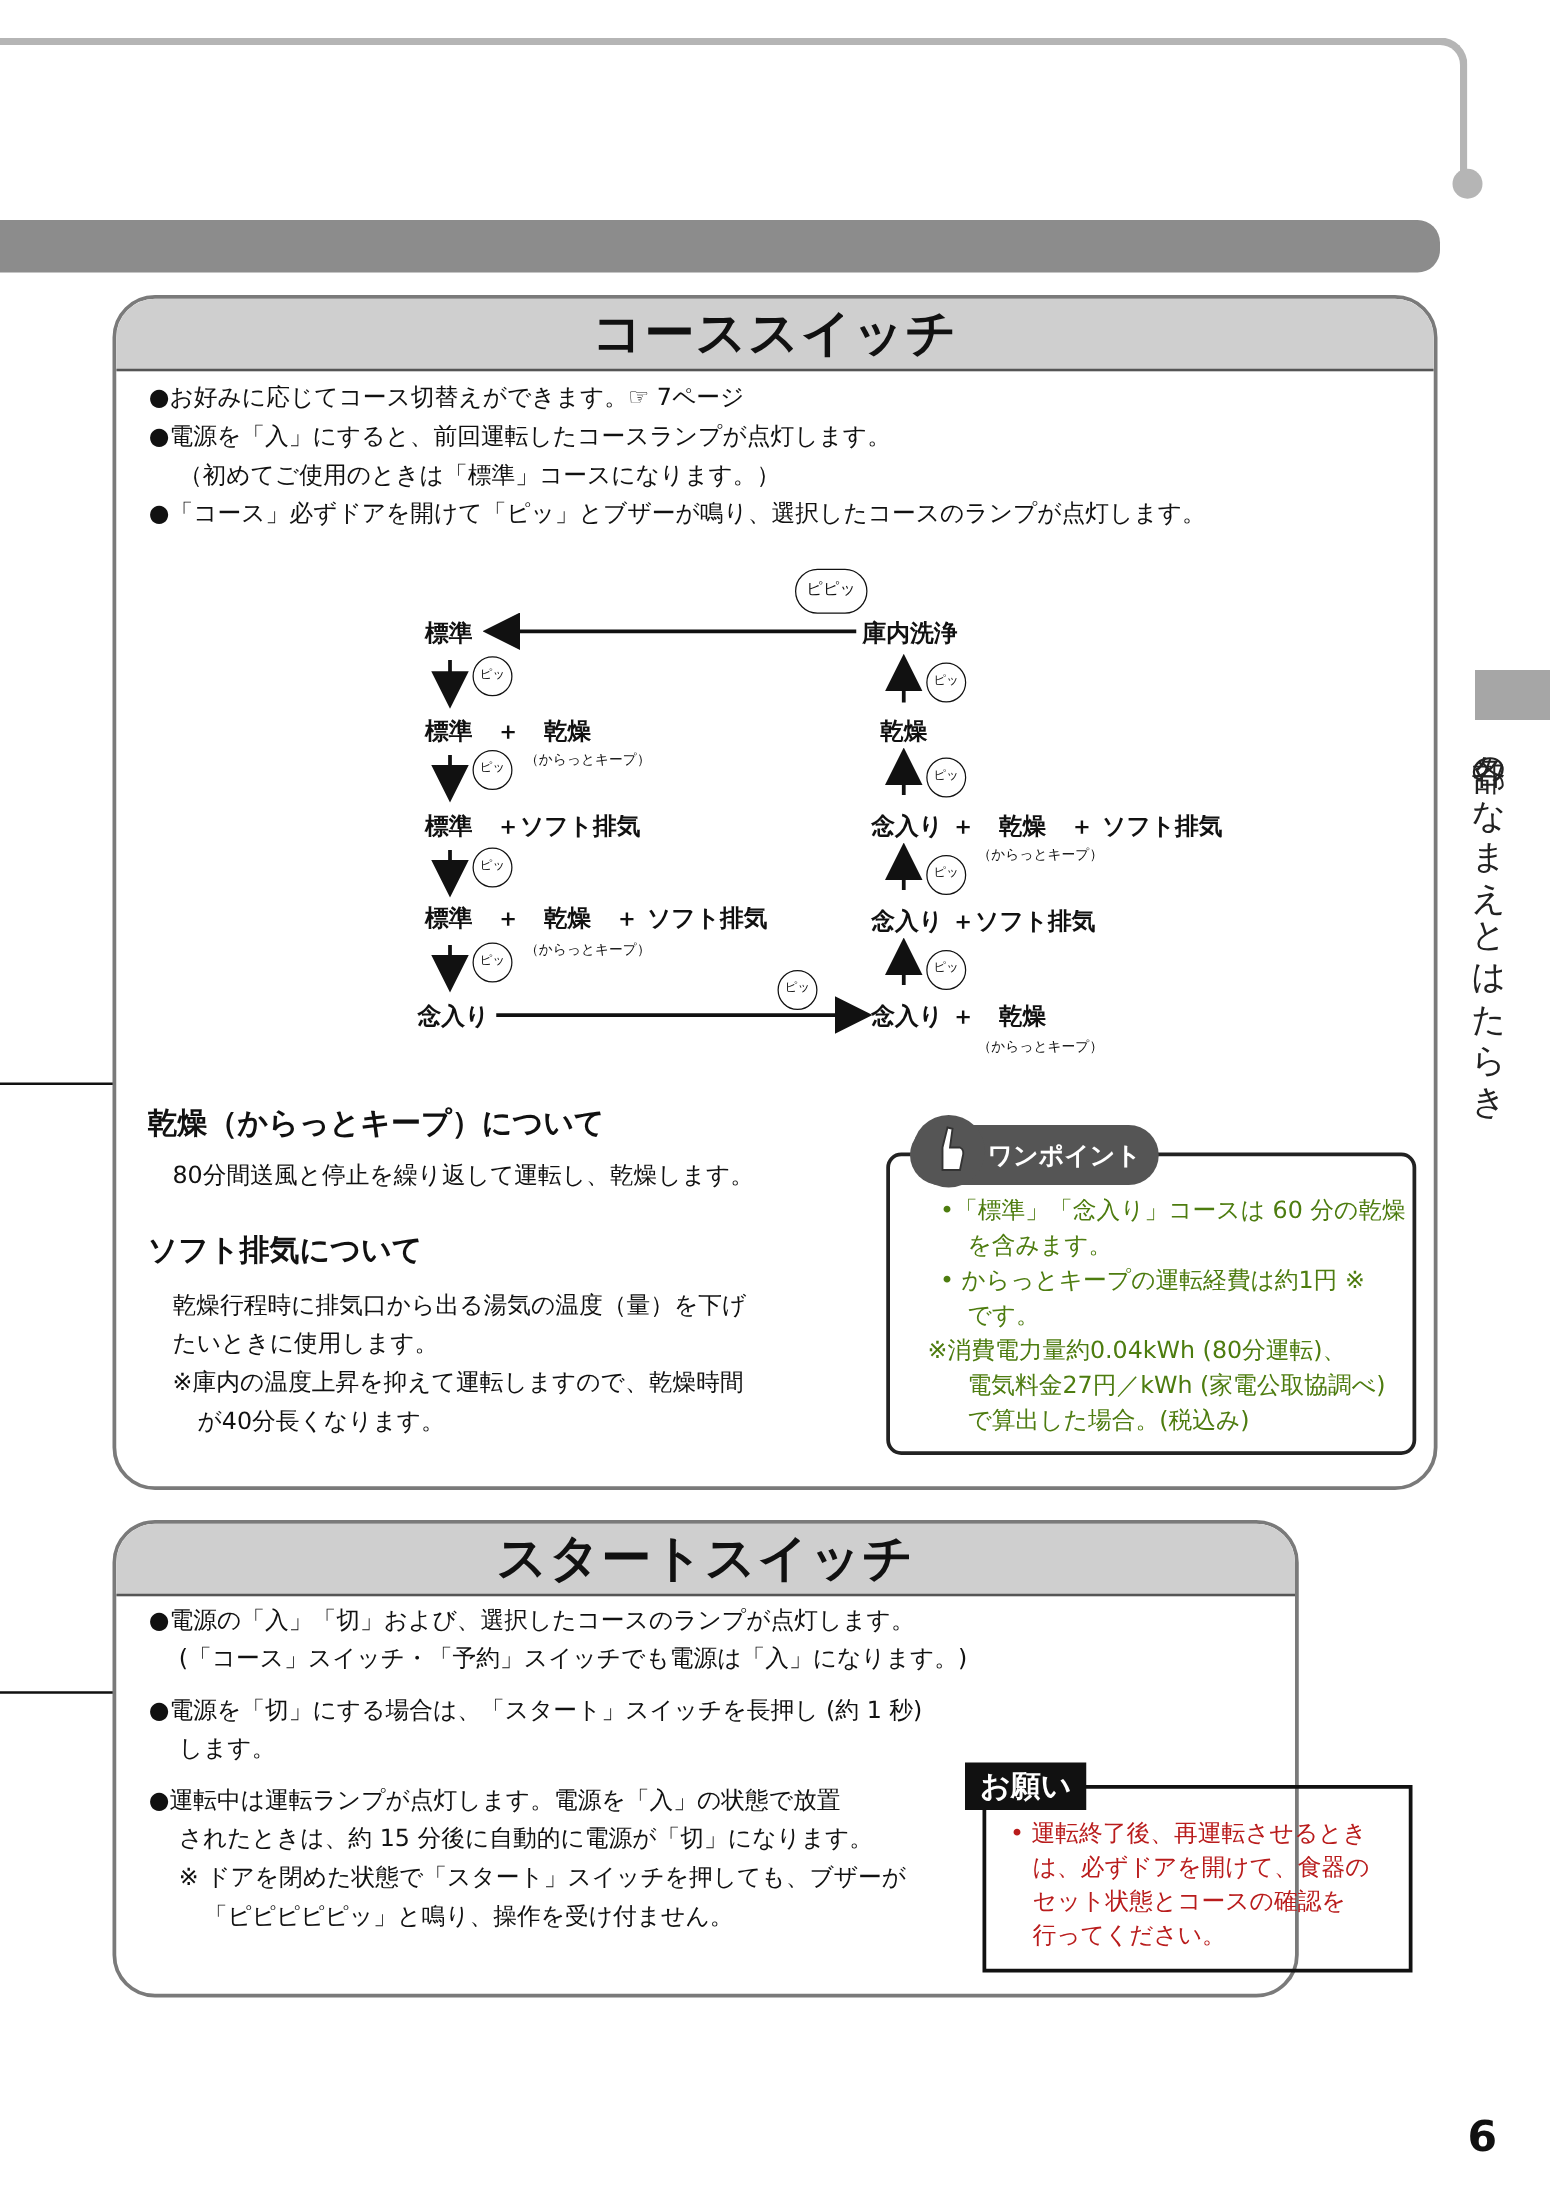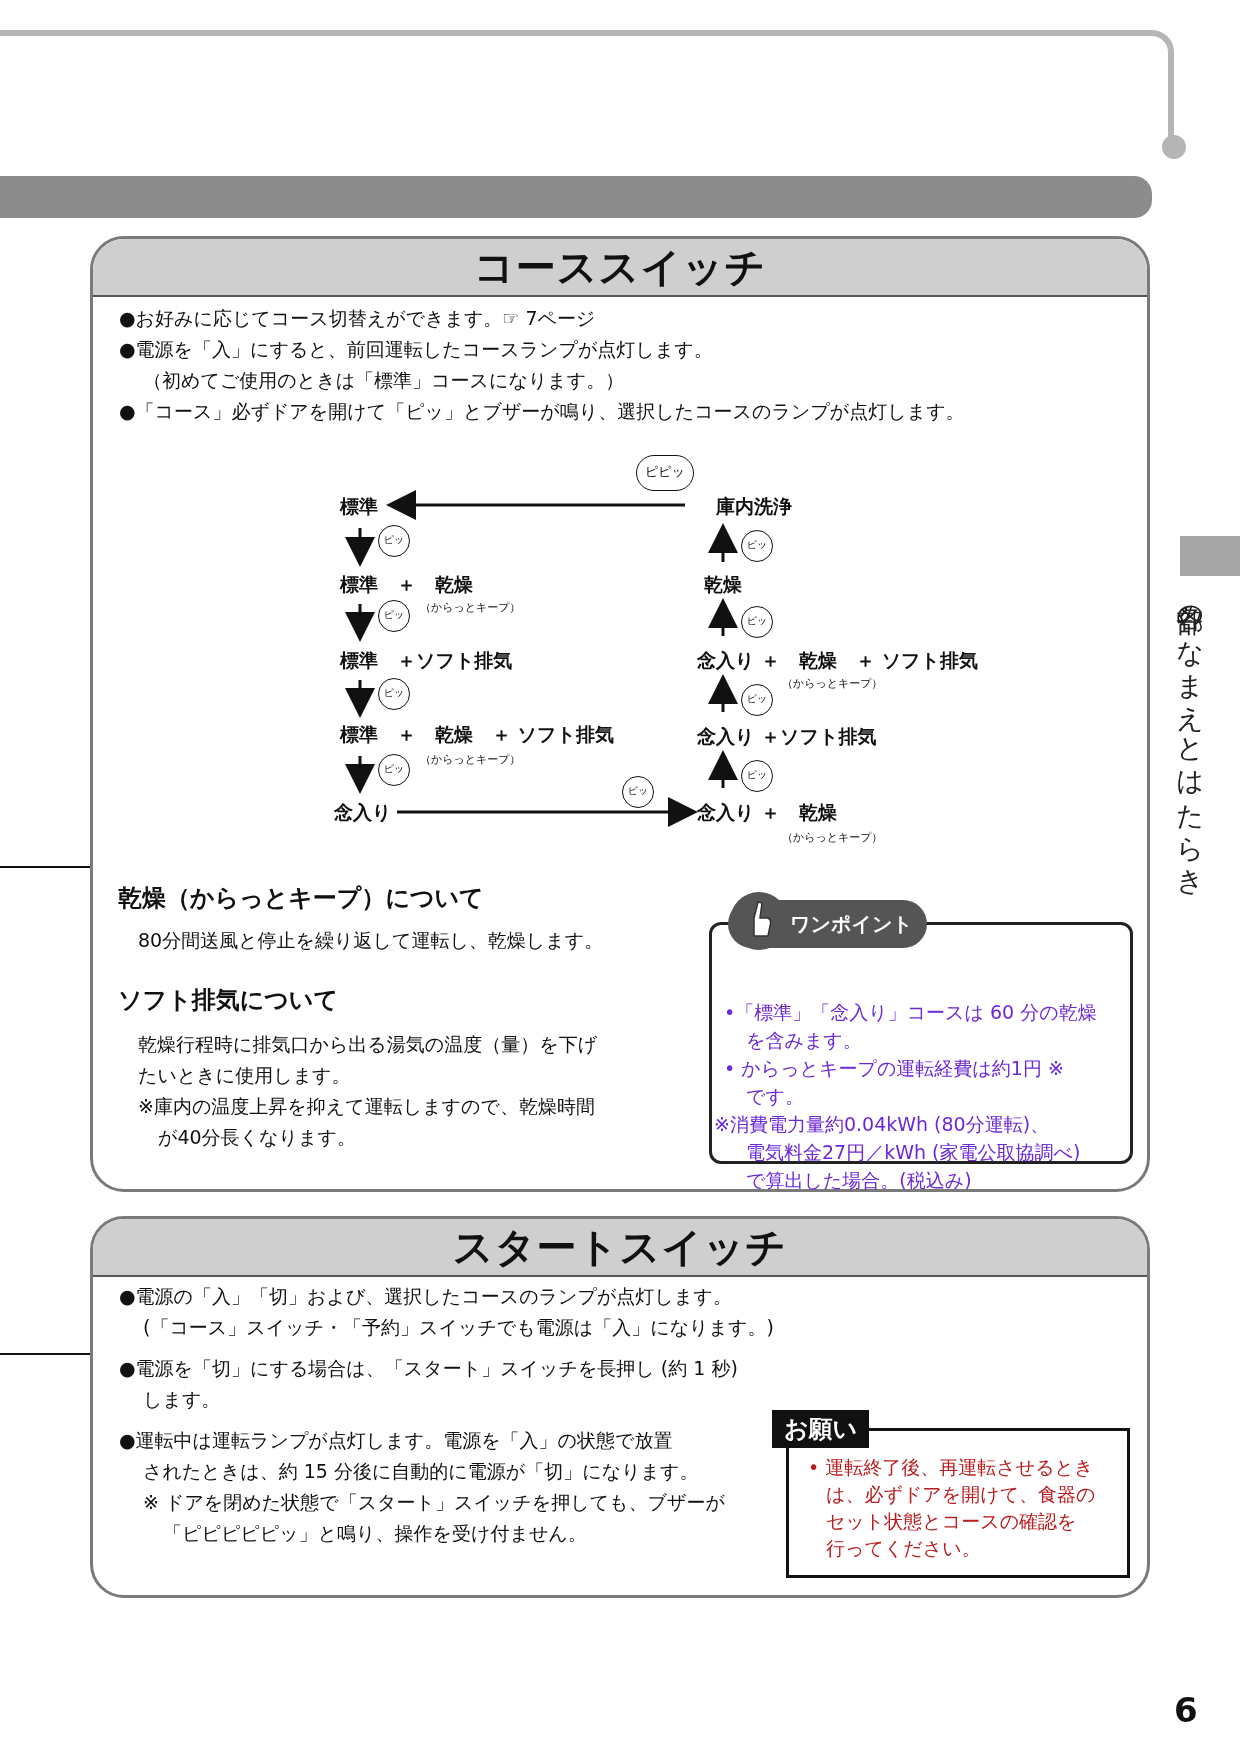--- a/index.html
+++ b/index.html
@@ -86,21 +86,21 @@
   <div class="abs bubble" style="left:741px;top:760px;">ピッ</div>
 
   <div class="abs diag-label" style="left:340px;top:494px;">標準</div>
   <div class="abs diag-label" style="left:340px;top:572px;">標準　＋　乾燥</div>
   <div class="abs diag-sub" style="left:420px;top:600px;">（からっとキープ）</div>
   <div class="abs diag-label" style="left:340px;top:648px;">標準　＋ソフト排気</div>
   <div class="abs diag-label" style="left:340px;top:722px;">標準　＋　乾燥　＋ ソフト排気</div>
   <div class="abs diag-sub" style="left:420px;top:752px;">（からっとキープ）</div>
   <div class="abs diag-label" style="left:334px;top:800px;">念入り</div>
 
-  <div class="abs diag-label" style="left:716px;top:494px;">庫内洗浄</div>
+  <div class="abs diag-label" style="left:690px;top:494px;">庫内洗浄</div>
   <div class="abs diag-label" style="left:704px;top:572px;">乾燥</div>
   <div class="abs diag-label" style="left:697px;top:648px;">念入り ＋　乾燥　＋ ソフト排気</div>
   <div class="abs diag-sub" style="left:782px;top:676px;">（からっとキープ）</div>
   <div class="abs diag-label" style="left:697px;top:724px;">念入り ＋ソフト排気</div>
   <div class="abs diag-label" style="left:697px;top:800px;">念入り ＋　乾燥</div>
   <div class="abs diag-sub" style="left:782px;top:830px;">（からっとキープ）</div>
 </div>
 
 <div class="abs sec-title" style="left:118px;top:882px;">乾燥（からっとキープ）について</div>
 <div class="abs sec-body" style="left:138px;top:925px;">80分間送風と停止を繰り返して運転し、乾燥します。</div>
@@ -112,31 +112,31 @@
   <div style="padding-left:20px;">が40分長くなります。</div>
 </div>
 
 <div class="abs onepoint"></div>
 <div class="abs onepoint-badge">ワンポイント</div>
 <div class="abs hand-circle">
   <svg width="58" height="58" viewBox="0 0 58 58">
       <path d="M24 44 L24 26 L28 10 L32 11 L30 26 L38 26 Q42 28 40 34 L38 44 Z" fill="#fff" stroke="#333" stroke-width="1.5"></path>
     </svg>
 </div>
-<div class="abs" style="left:724px;top:954px;font-size:19px;line-height:28px;color:#6d28d9;margin-top:44px;">
+<div class="abs" style="left:752px;top:954px;font-size:19px;line-height:28px;color:#4d7c0f;">
   <div>•「標準」「念入り」コースは 60 分の乾燥</div>
   <div style="padding-left:22px;">を含みます。</div>
   <div>• からっとキープの運転経費は約1円 ※</div>
   <div style="padding-left:22px;">です。</div>
   <div style="margin-left:-10px;">※消費電力量約0.04kWh (80分運転)、</div>
   <div style="padding-left:22px;">電気料金27円／kWh (家電公取協調べ)</div>
   <div style="padding-left:22px;">で算出した場合。(税込み)</div>
 </div>
 
-<div class="abs panel" style="top:1216px;width:1060px;height:382px;">
+<div class="abs panel" style="top:1216px;width:949px;height:382px;">
   <div class="panel-head">スタートスイッチ</div>
   <div style="padding:4px 0 0 26px;width:660px;">
     <p class="bul">●電源の「入」「切」および、選択したコースのランプが点灯します。</p>
     <p class="bul ind">(「コース」スイッチ・「予約」スイッチでも電源は「入」になります。)</p>
     <p class="bul" style="margin-top:10px;">●電源を「切」にする場合は、「スタート」スイッチを長押し (約 1 秒)</p>
     <p class="bul ind">します。</p>
     <p class="bul" style="margin-top:10px;">●運転中は運転ランプが点灯します。電源を「入」の状態で放置</p>
     <p class="bul ind">されたときは、約 15 分後に自動的に電源が「切」になります。</p>
     <p class="bul ind">※ ドアを閉めた状態で「スタート」スイッチを押しても、ブザーが</p>
     <p class="bul ind" style="padding-left:44px;">「ピピピピピッ」と鳴り、操作を受け付ません。</p>

